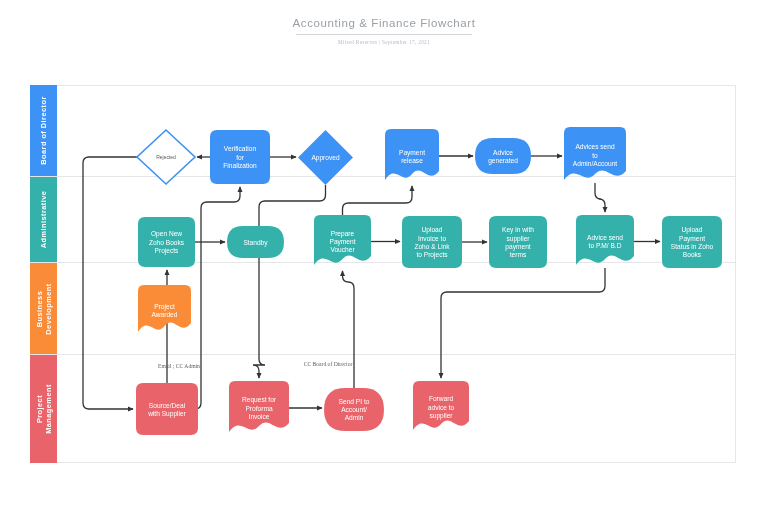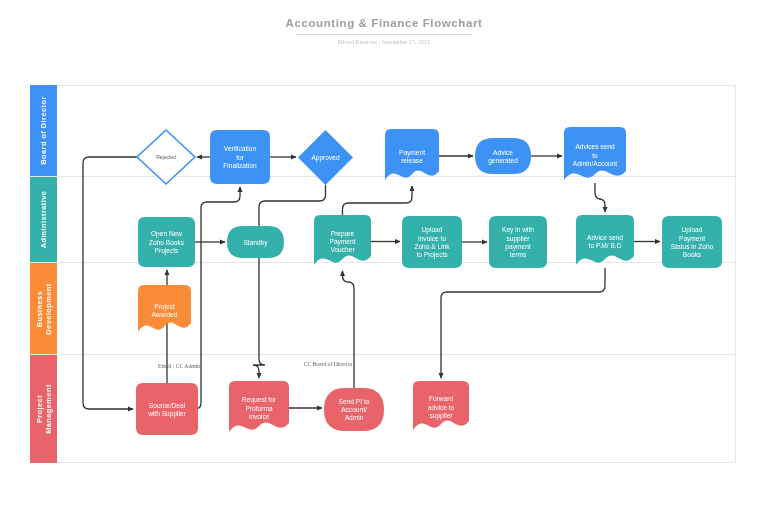--- a/index.html
+++ b/index.html
@@ -13,21 +13,21 @@
   }
   
   #header{
     position:absolute;left:0;top:16px;width:768px;
     text-align:center;
   }
   #doc-title{
     font-size:11.5px;
     letter-spacing:.6px;
     color:#9aa0a6;
-    font-weight:700;
+    font-weight:400;
     line-height:15px;
   }
   #title-rule{
     width:176px;height:1px;background:#d2d5d9;
     margin:3px auto 3px auto;
   }
   #doc-subtitle{
     font-size:5.2px;
     letter-spacing:.35px;
     color:#b4b9bf;

